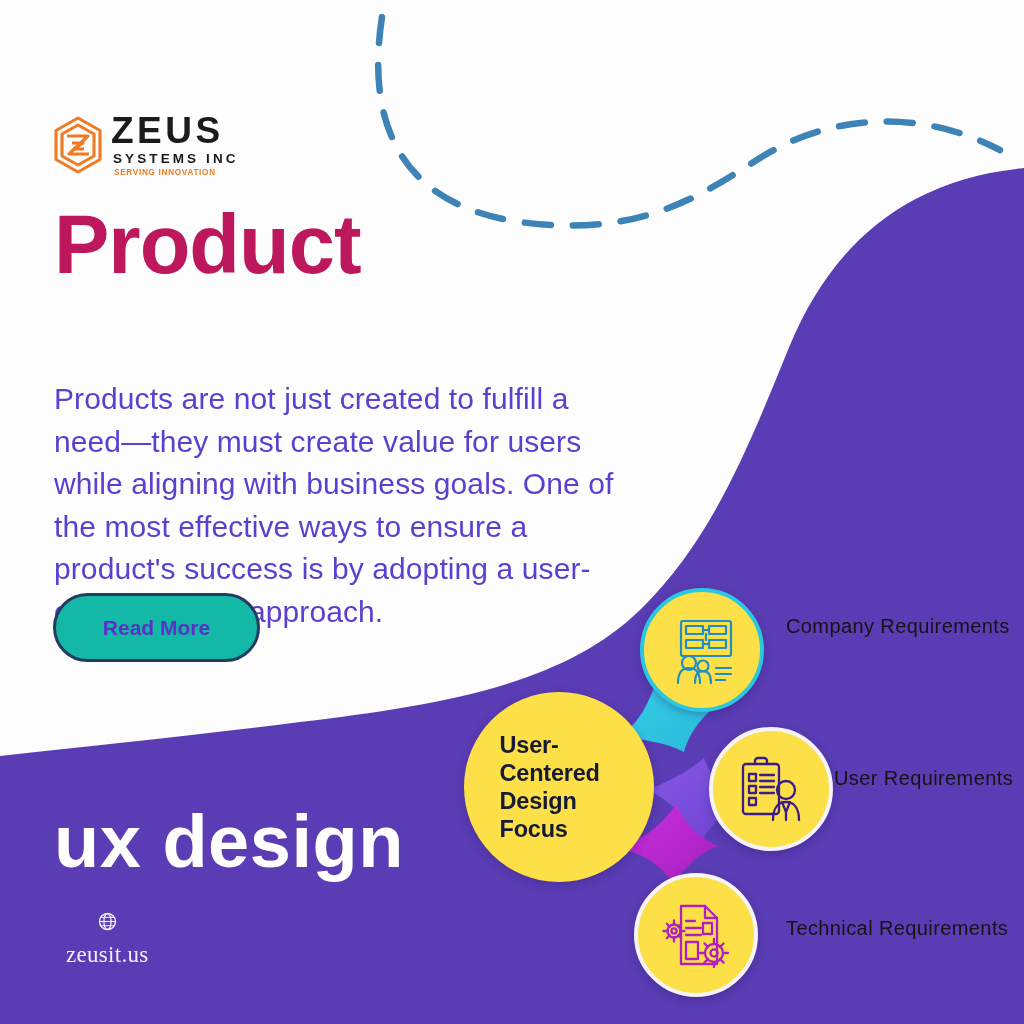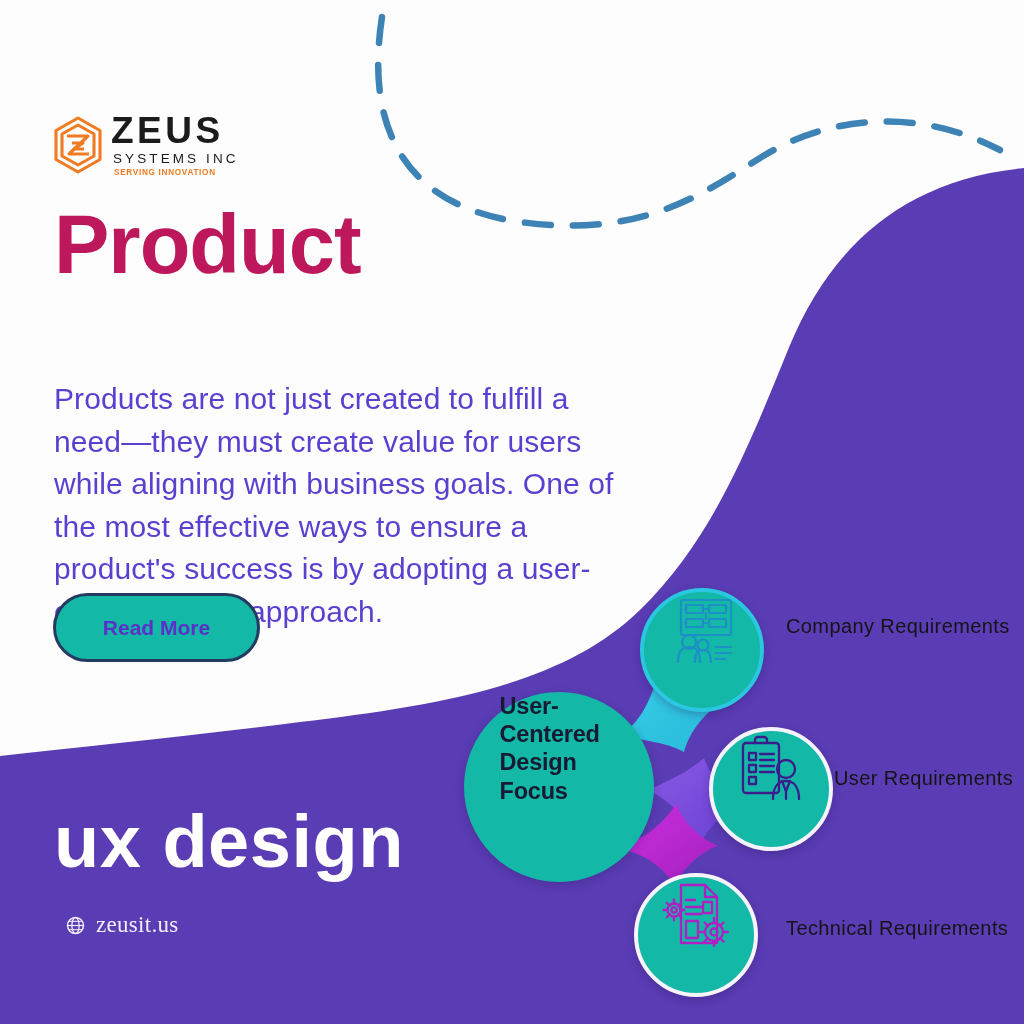--- a/index.html
+++ b/index.html
@@ -17,21 +17,21 @@
 
   
   .logo-block { position:absolute; left:52px; top:112px; display:flex; align-items:center; gap:7px; }
   .logo-mark { width:52px; height:58px; display:block; }
   .logo-text { display:flex; flex-direction:column; line-height:1; padding-top:2px; }
   .logo-zeus {
     font-size:37px; font-weight:bold; letter-spacing:3.5px;
     color:#1b1b1b; line-height:0.94;
   }
   .logo-sys {
-    font-size:13.5px; font-weight:normal; letter-spacing:3.1px;
+    font-size:13.5px; font-weight:bold; letter-spacing:3.1px;
     color:#1b1b1b; margin-top:3px; padding-left:2px;
   }
   .logo-serv {
     font-size:8.2px; font-weight:bold; letter-spacing:0.7px;
     color:#F07B22; margin-top:4px; padding-left:3px;
   }
 
   
   .h-product {
     position:absolute; left:54px; top:203px;
@@ -61,34 +61,34 @@
   }
 
   
   .ux-design {
     position:absolute; left:54px; top:805px;
     font-size:74px; font-weight:bold; color:#ffffff;
     letter-spacing:0.5px; line-height:1;
   }
   .site-row {
     position:absolute; left:66px; top:912px;
-    display:flex; align-items:center; gap:11px;
+    display:flex; align-items:center; gap:11px;flex-direction:column;
   }
   .globe-icon { width:19px; height:19px; display:block; }
   .site-url {
     font-family:"Liberation Serif", serif;
     font-size:23px; color:#F2F0FA; letter-spacing:0.3px;
   }
 
   
   .info { position:absolute; left:0; top:0; width:1024px; height:1024px; }
   .node {
     position:absolute; border-radius:50%;
-    background:#14b8a6; display:flex;
-    justify-content:center;
+    background:#fde047; display:flex;
+    align-items:center; justify-content:center;
   }
   .node-hub {
     left:464px; top:692px; width:190px; height:190px;
     box-shadow:0 3px 10px rgba(40,20,90,.28);
   }
   .hub-text {
     font-size:23.5px; font-weight:bold; color:#171A33;
     line-height:1.2; text-align:left; width:135px; padding-left:8px;
     letter-spacing:-0.2px;
   }

